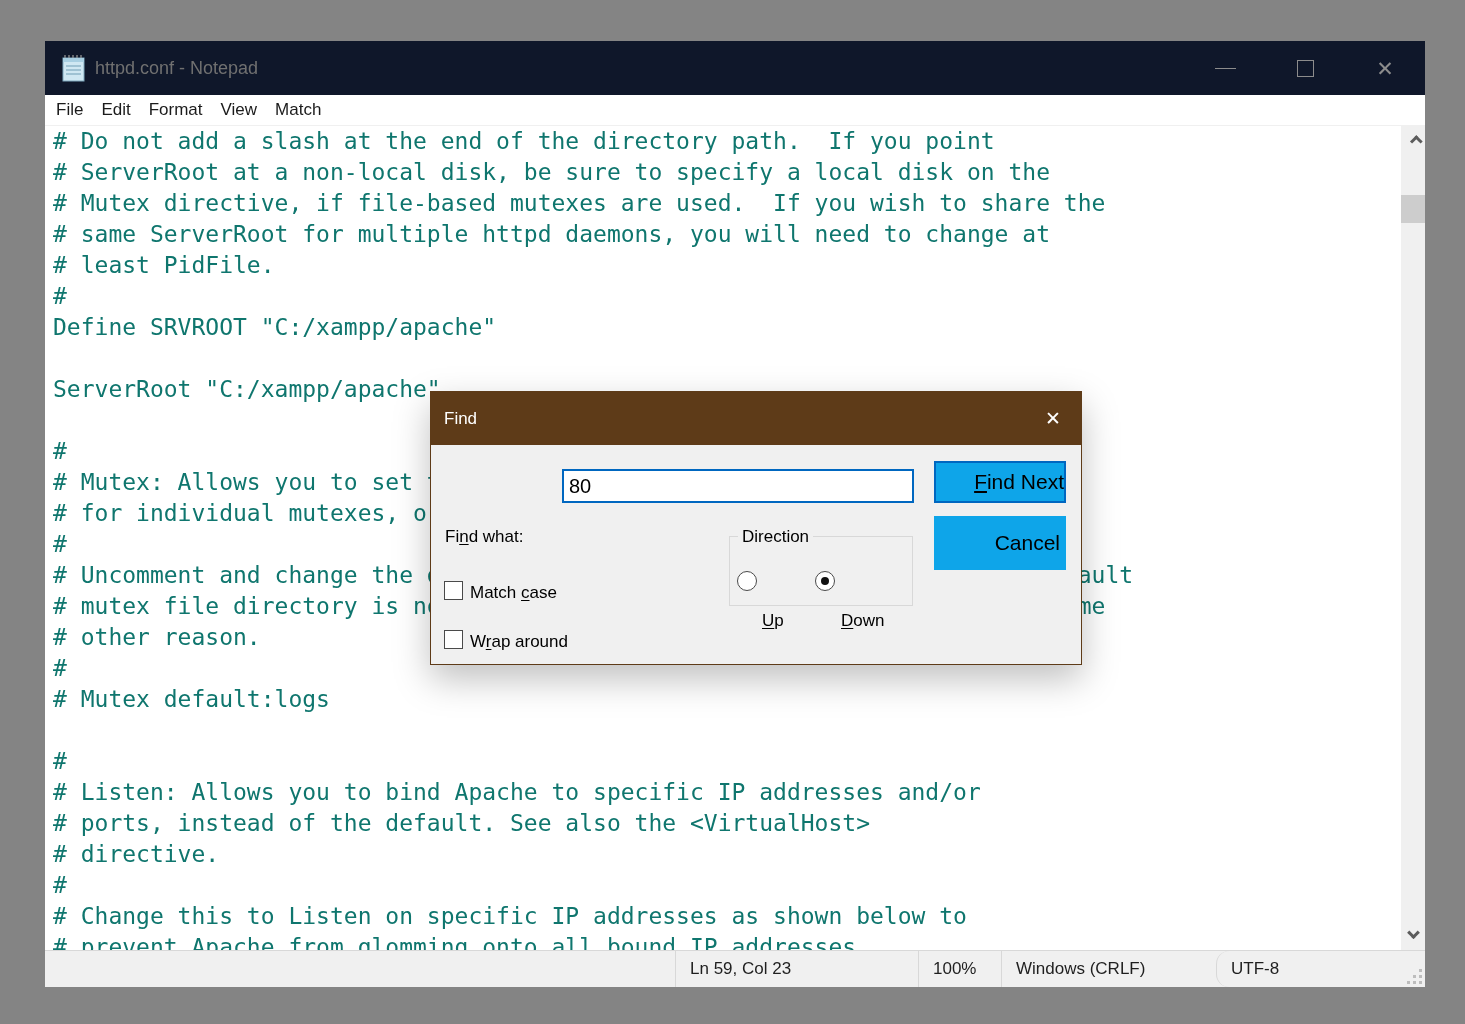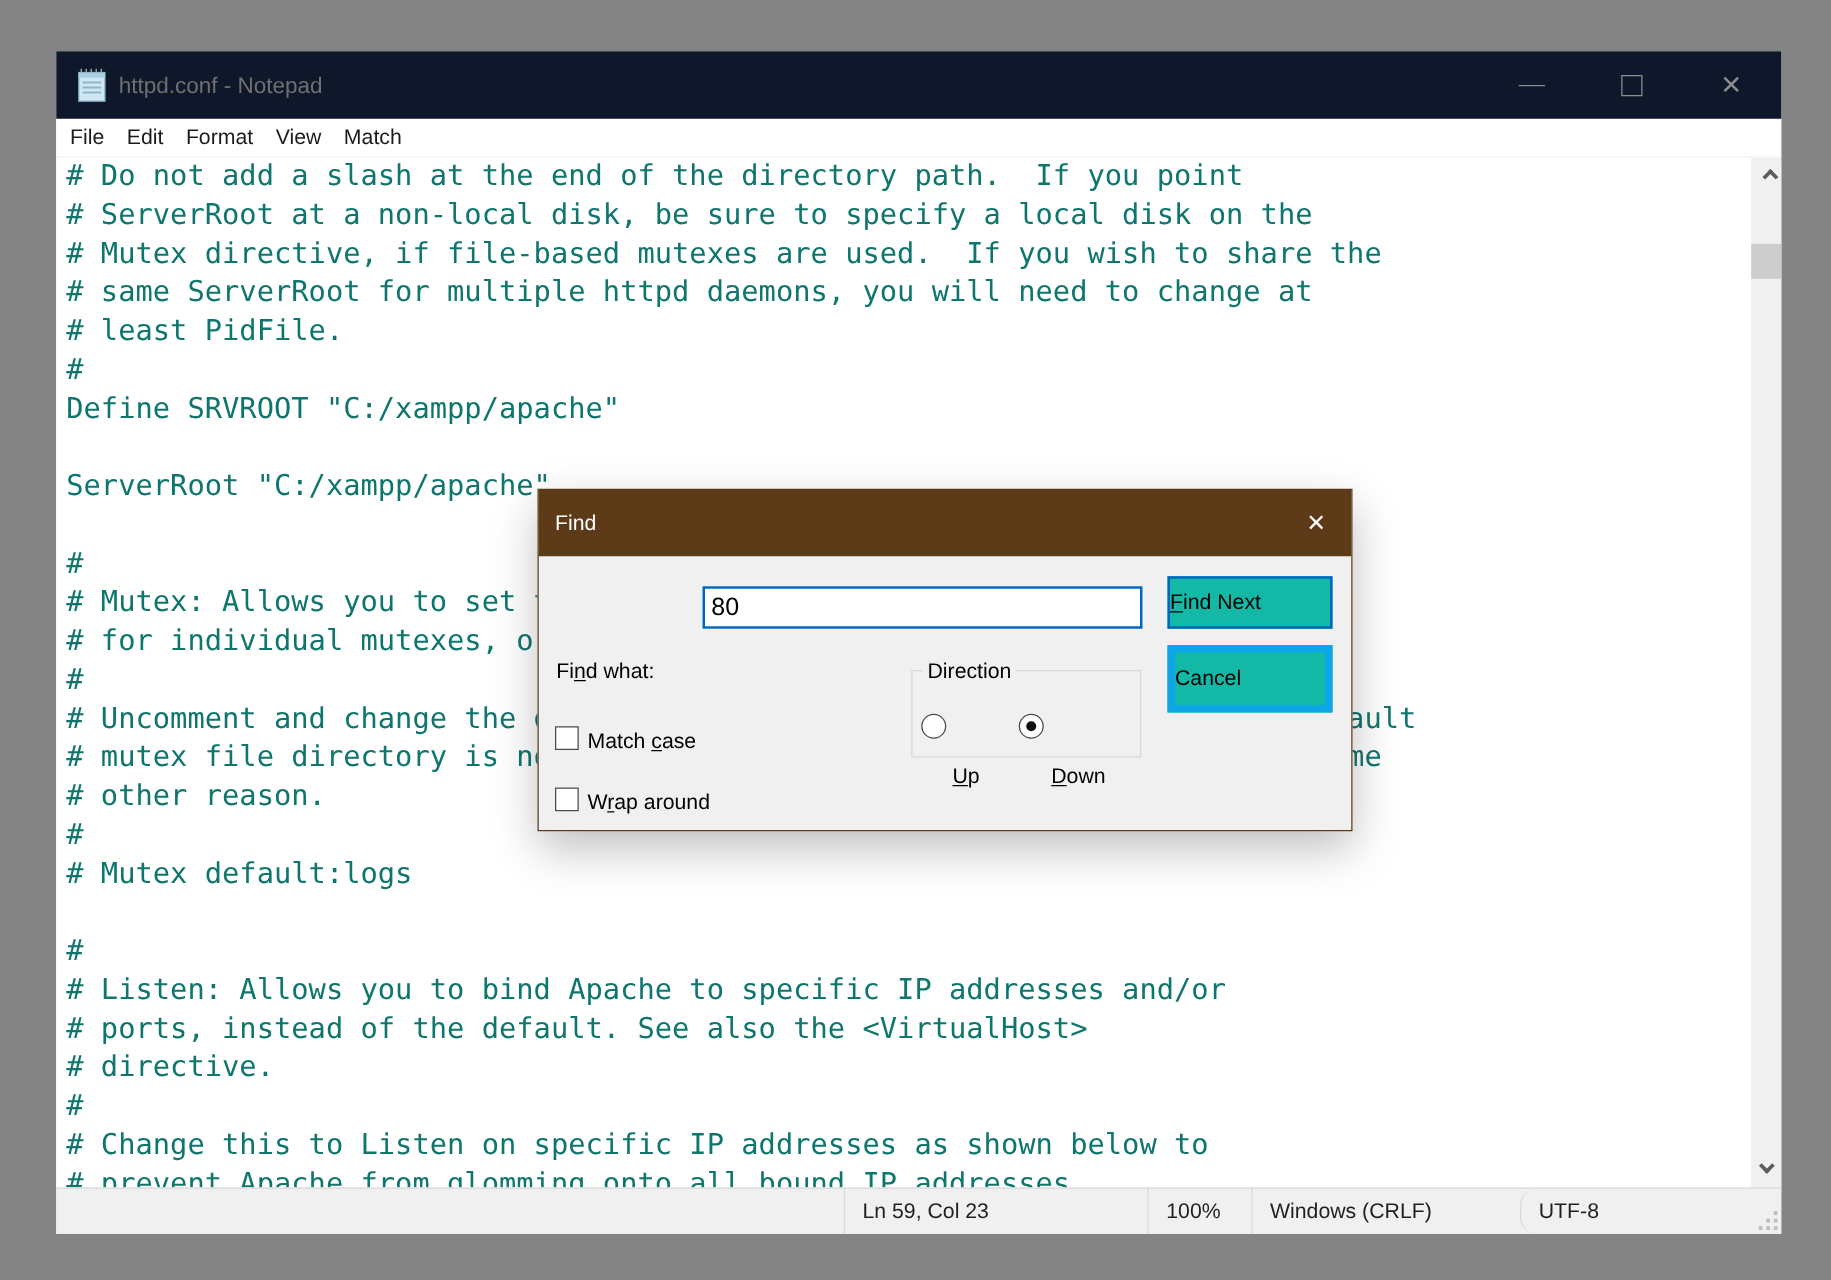--- a/index.html
+++ b/index.html
@@ -52,22 +52,22 @@
   .fd-titlebar { height:53px; background:#5e3b18; color:#ffffff; display:flex; align-items:center;
                  padding-left:13px; font-size:17px; position:relative; }
   .fd-close { position:absolute; right:8px; top:0; width:40px; height:53px; display:flex;
               align-items:center; justify-content:center; font-size:19px; color:#ffffff; }
   .fd-body { position:relative; height:220px; font-size:17px; color:#000; }
 
   .fd-label { position:absolute; left:14px; top:82px; }
   .fd-input { position:absolute; left:131px; top:24px; width:352px; height:34px;
               border:2px solid #0067c0; background:#fff; font-size:20px; padding-left:5px;
               font-family:"Liberation Sans",sans-serif; color:#000; outline:none; }
-  .fd-btn { position:absolute; left:503px; width:132px; background:#14b8a6; font-size:17px;
-            display:flex; align-items:center; justify-content:flex-start; color:#000; }
+  .fd-btn { position:absolute; left:503px; width:132px; background:#0ea5e9; font-size:21px;
+            display:flex; align-items:center; justify-content:flex-end; color:#000; }
   .fd-btn.findnext { top:16px; height:42px; border:2px solid #0067c0; }
   .fd-btn.cancel { top:71px; height:54px; border:6px solid #0ea5e9; }
 
   .fd-group { position:absolute; left:298px; top:91px; width:184px; height:70px; border:1px solid #d8d8d8;padding-left:40px; }
   .fd-group-label { position:absolute; left:8px; top:-10px; background:#f0f0f0; padding:0 4px; }
 
   .radio { position:absolute; width:20px; height:20px; border:1px solid #4a4a4a; border-radius:50%; background:#fff; }
   .radio[data-checked="true"]::after { content:""; position:absolute; left:5px; top:5px; width:8px; height:8px;
                                        border-radius:50%; background:#111; }
   .radio.up { left:7px; top:34px; } .radio.down { left:85px; top:34px; }

